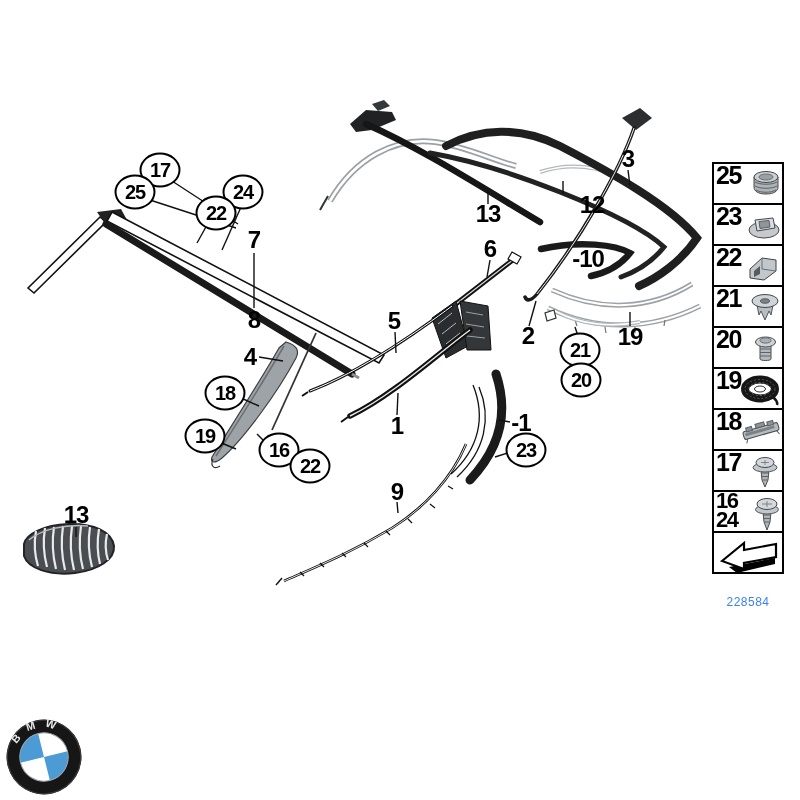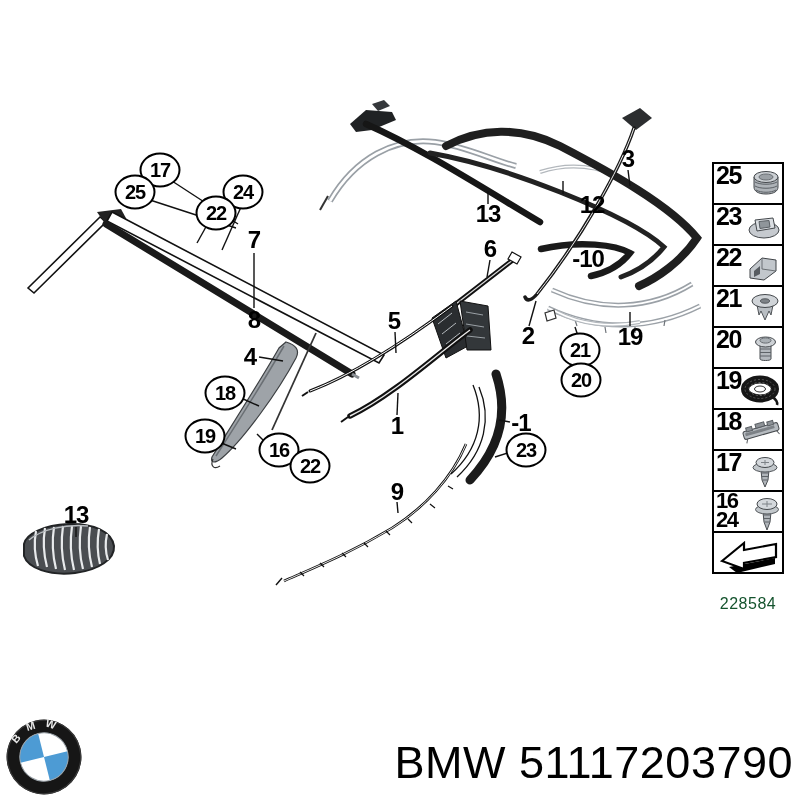--- a/index.html
+++ b/index.html
@@ -19,21 +19,21 @@
   .cell{position:relative;height:43px;border:2px solid #000;margin-top:-2px;background:#fff;
         box-sizing:border-box;}
   .cell:first-child{margin-top:0;}
   .cell .num{position:absolute;left:2px;top:-2px;font-weight:700;font-size:25px;
              letter-spacing:-1.5px;color:#000;line-height:1.1;}
   .cell .num2{position:absolute;left:2px;top:-1px;font-weight:700;font-size:22px;
               letter-spacing:-1.5px;color:#000;line-height:19px;}
   .cell svg{position:absolute;right:0;top:1px;}
   .cell.arrow-cell svg{position:absolute;left:3px;top:3px;}
   #diagram-number{position:absolute;left:700px;top:595px;width:96px;text-align:center;
-                  font-size:16px;color:#14532d;letter-spacing:0.5px;}
+                  font-size:12px;color:#3b82f6;letter-spacing:0.5px;}
   
   #footer-logo{position:absolute;left:5px;top:718px;}
   #footer-text{position:absolute;right:7px;top:737px;font-size:45px;color:#000;
                letter-spacing:0.5px;}
 </style>
 </head>
 <body>
 
 <div id="stage">
 
@@ -289,15 +289,14 @@
       <circle cx="50" cy="50" r="31" fill="none" stroke="#9aa2a8" stroke-width="1.2"></circle>
       <defs>
         <path id="logo-arc" d="M12,50 A38,38 0 0 1 88,50" fill="none"></path>
       </defs>
       <text font-family="Liberation Sans, sans-serif" font-size="14" font-weight="bold" fill="#e8e8e8" letter-spacing="11">
         <textPath href="#logo-arc" startOffset="50%" text-anchor="middle">BMW</textPath>
       </text>
     </g>
   </svg>
 
-  <div id="footer-text">BMW 51117203790</div>
 
 </div>
 
 </body></html>

